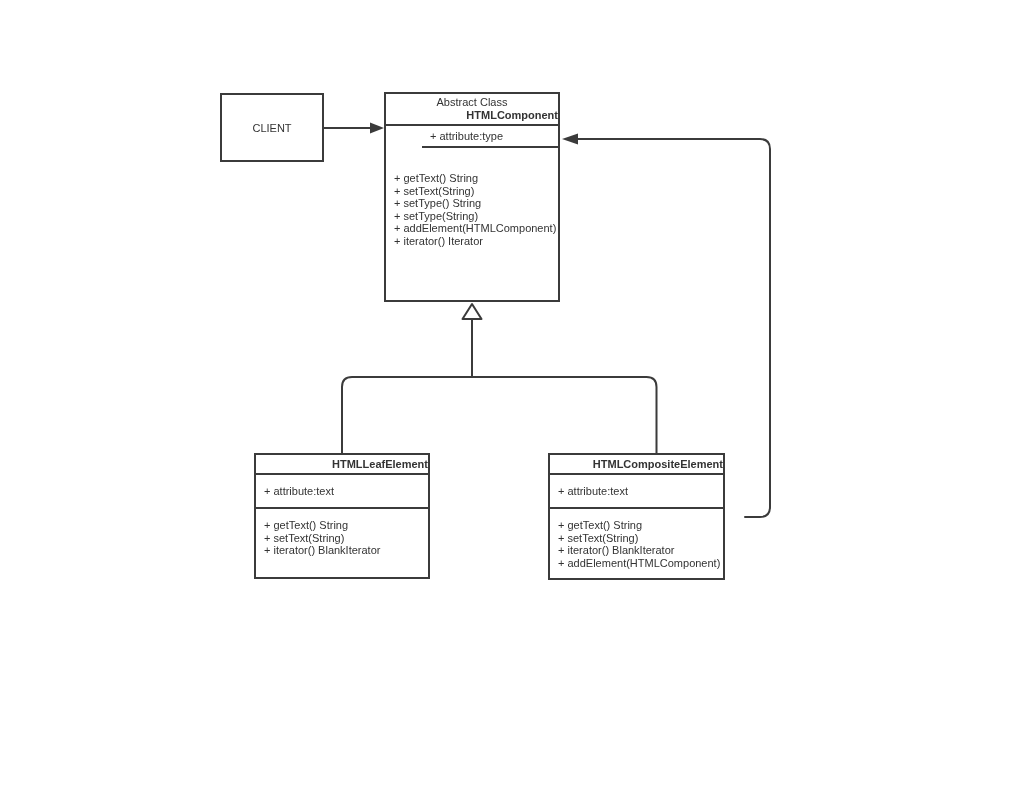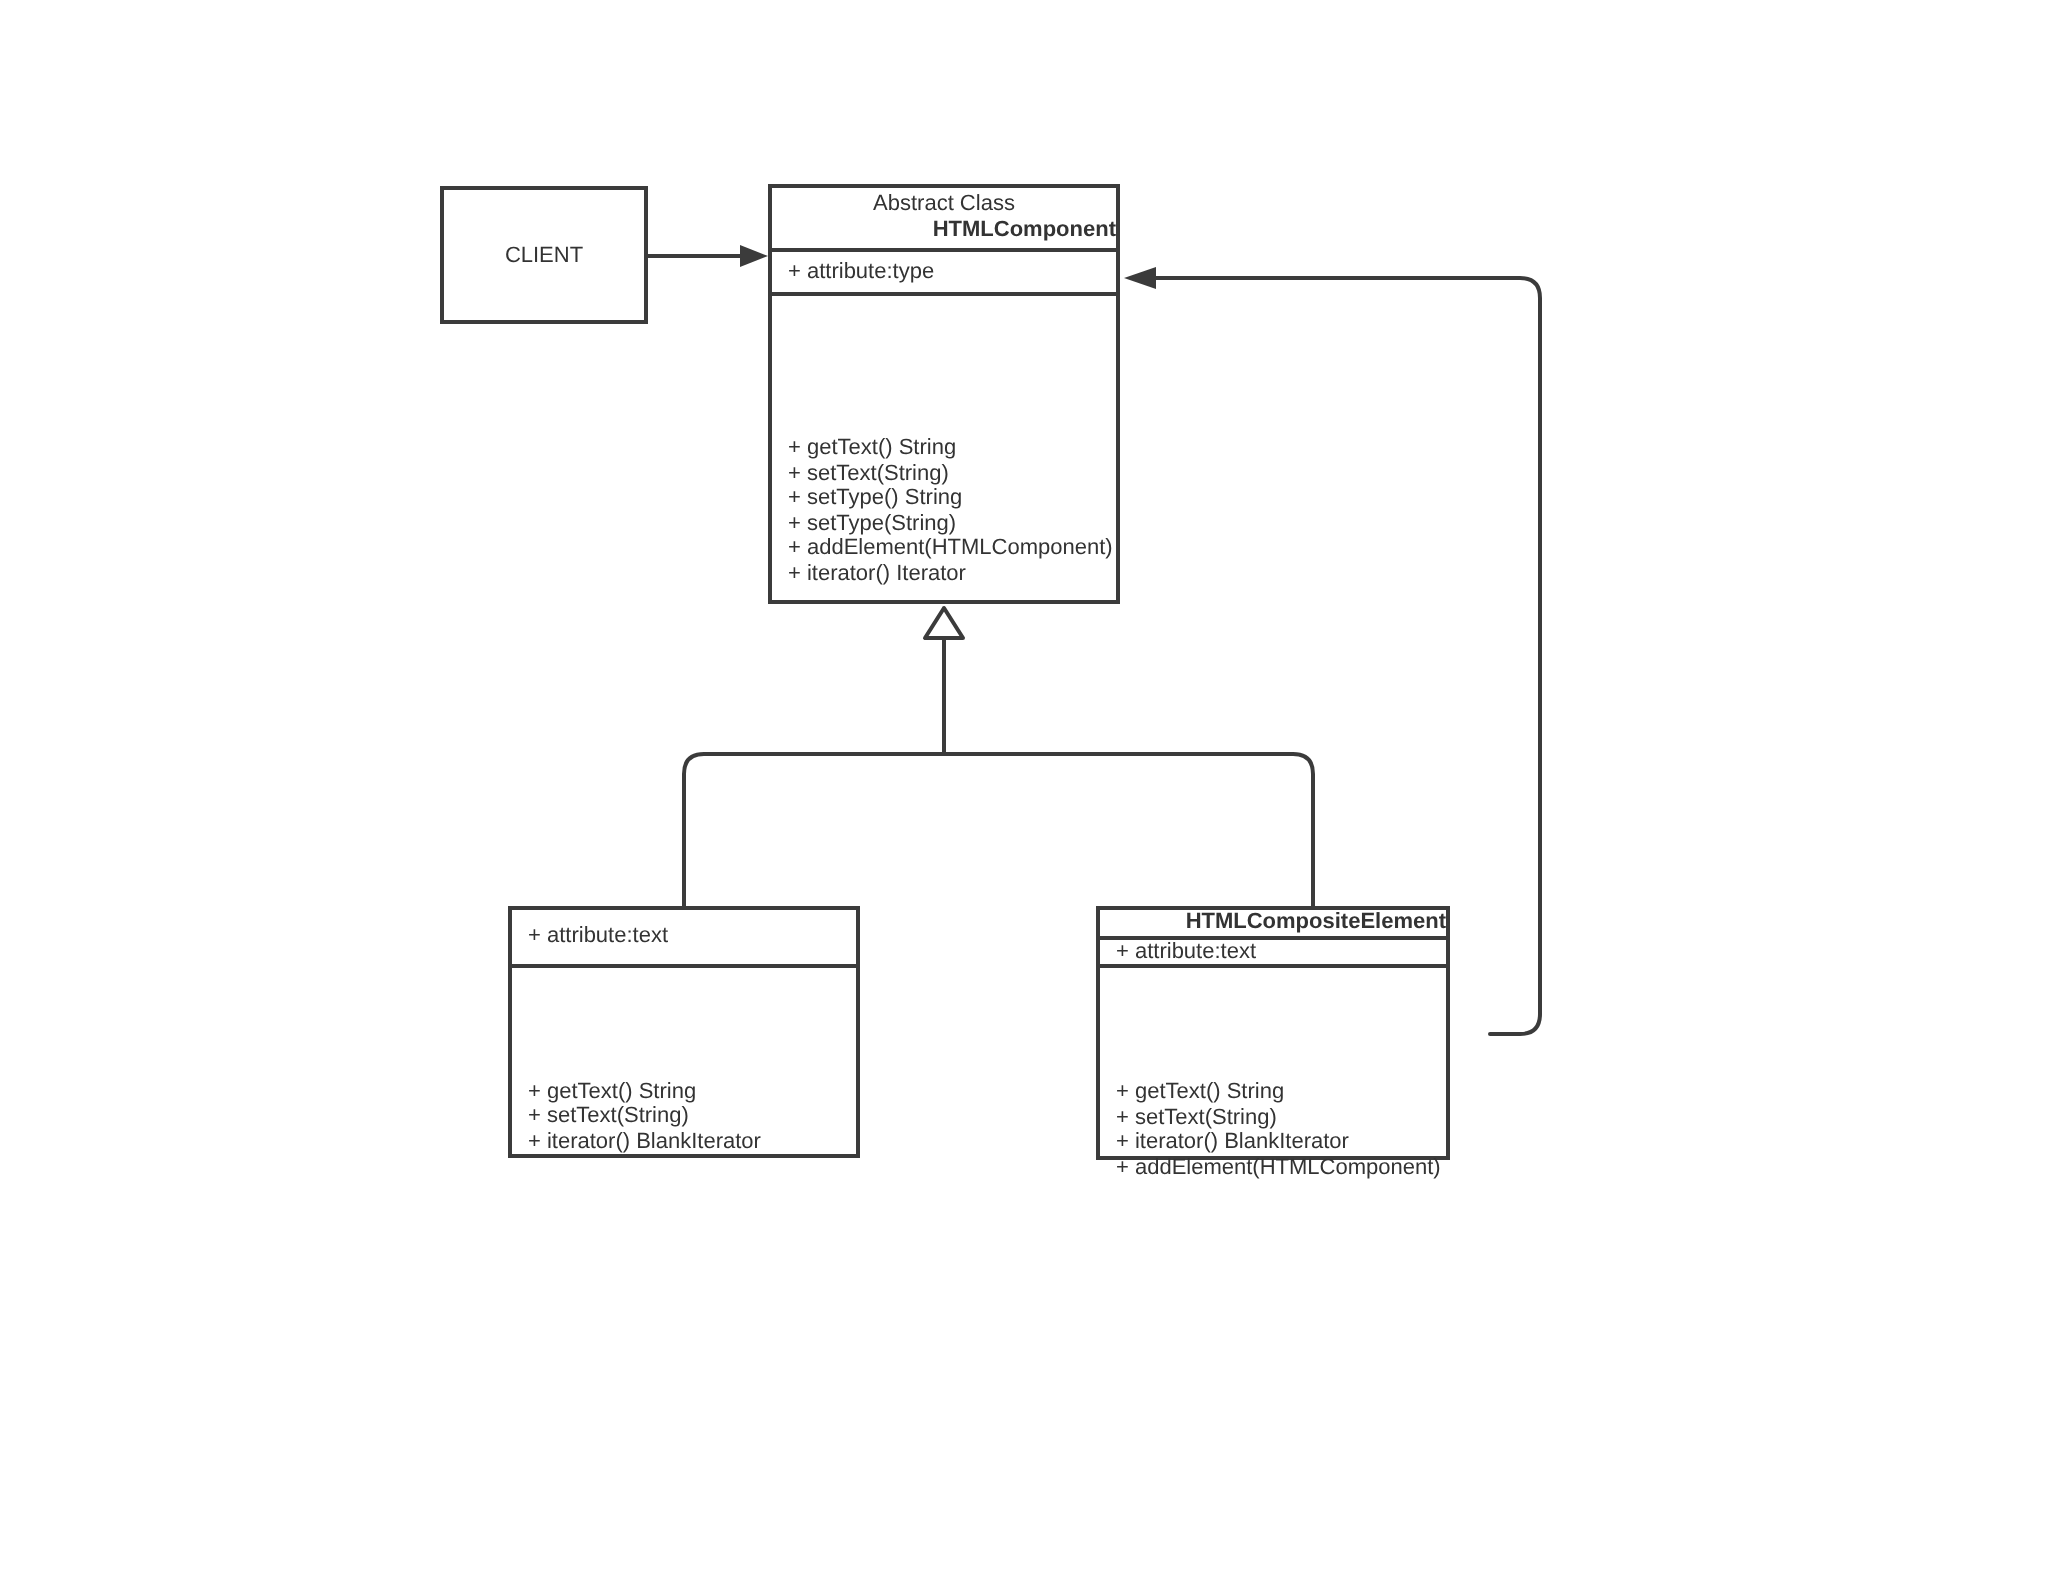--- a/index.html
+++ b/index.html
@@ -69,40 +69,39 @@
   .stereotype {
     font-weight: normal;
   }
   .uml-attrs {
     display: flex;
     align-items: center;
     padding-left: 8px;
   }
   .uml-methods {
     padding-left: 8px;
-    margin-top: 46px;
   }
   .uml-methods .method-line {
     white-space: nowrap;
   }
   .client-box {
     position: absolute;
     box-sizing: border-box;
     background: #ffffff;
     border: 2px solid #3b3b3b;
     display: flex;
     align-items: center;
     justify-content: center;
     font-size: 11px;
   }
   
   #client       { left: 220px; top: 93px;  width: 104px;  height: 69px; }
   #component    { left: 384px; top: 92px;  width: 176px; height: 210px; }
   #component .uml-title   { height: 32px; }
-  #component .uml-attrs   { height: 22px; }
+  #component .uml-attrs   { height: 22px; margin-left: 36px; }
   #component .uml-methods { flex: 1; padding-top: 24px; }
   #leaf         { left: 254px; top: 453px; width: 176px; height: 126px; }
   #composite    { left: 548px; top: 453px; width: 177px; height: 127px; }
   .sub-box .uml-title   { height: 20px; }
   .sub-box .uml-attrs   { height: 34px; }
   .sub-box .uml-methods { flex: 1; padding-top: 10px; line-height: 12.5px; }
 </style>
 </head>
 <body>
 
@@ -143,20 +142,23 @@
       <div class="method-line">+ getText() String</div>
       <div class="method-line">+ setText(String)</div>
       <div class="method-line">+ setType() String</div>
       <div class="method-line">+ setType(String)</div>
       <div class="method-line">+ addElement(HTMLComponent)</div>
       <div class="method-line">+ iterator() Iterator</div>
     </div>
   </div>
 
   <div id="leaf" class="uml-box sub-box">
+    <div class="row uml-title compartment-sep">
+      <div class="class-name">HTMLLeafElement</div>
+    </div>
     <div class="row uml-attrs compartment-sep">
       <div class="attr-line">+ attribute:text</div>
     </div>
     <div class="row uml-methods">
       <div class="method-line">+ getText() String</div>
       <div class="method-line">+ setText(String)</div>
       <div class="method-line">+ iterator() BlankIterator</div>
     </div>
   </div>
 

